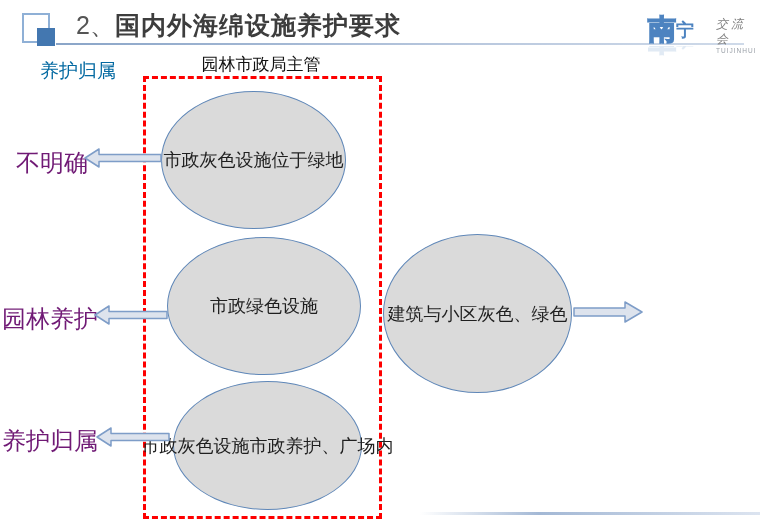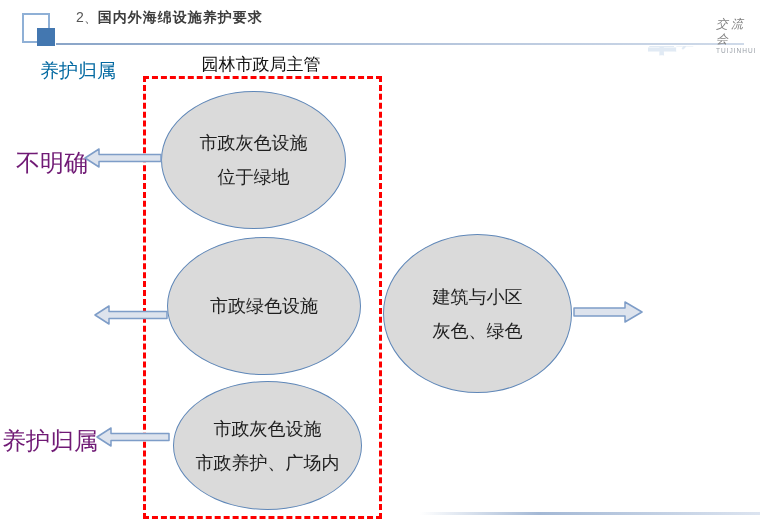--- a/index.html
+++ b/index.html
@@ -3,40 +3,40 @@
 <meta charset="utf-8">
 <style>
   html,body{margin:0;padding:0;}
   .slide{
     position:relative;width:760px;height:519px;background:#ffffff;overflow:hidden;
     font-family:"Liberation Sans", sans-serif;color:#1f1f1f;
   }
   
   .logo-outline{position:absolute;left:22px;top:13px;width:24px;height:26px;border:2px solid #8fb0d6;background:#fff;}
   .logo-solid{position:absolute;left:37px;top:28px;width:18px;height:18px;background:#4377b0;}
-  .title-row{position:absolute;left:76px;top:9px;font-size:14px;white-space:nowrap;}
+  .title-row{position:absolute;left:76px;top:9px;font-size:25px;white-space:nowrap;}
   .title-prefix{color:#555;font-weight:400;}
   .title-main{color:#3d3d3d;font-weight:bold;letter-spacing:1px;}
   .header-line{position:absolute;left:56px;top:43px;width:688px;height:2px;
     background:linear-gradient(to right,#8aa5c8,#b9c8de 60%,#cfdae9);}
   .brand{position:absolute;left:648px;top:11px;white-space:nowrap;}
   .brand-nan{font-size:28px;font-weight:bold;color:#cfe0f2;-webkit-text-stroke:1.6px #4d83c0;vertical-align:top;}
   .brand-ning{font-size:18px;font-weight:bold;color:#4d83c0;vertical-align:top;position:relative;top:7px;}
   .brand-right{position:absolute;left:716px;top:17px;line-height:1.25;}
   .brand-tagline{font-size:12px;color:#808080;letter-spacing:3px;font-style:italic;}
   .brand-sub{font-size:6.5px;color:#9aa0a8;letter-spacing:1px;}
   .brand-reflect{position:absolute;left:648px;top:46px;height:13px;overflow:hidden;
     transform:scaleY(-1);opacity:.16;white-space:nowrap;pointer-events:none;}
   
   .ownership-label{position:absolute;left:40px;top:58px;font-size:19px;font-weight:500;color:#0369a1;}
   .group-label{position:absolute;left:143px;top:53px;width:236px;text-align:center;font-size:17px;font-weight:500;color:#111;}
   .group-box{position:absolute;left:143px;top:76px;width:233px;height:437px;border:3px dashed #fe0000;z-index:1;}
   .node{
     position:absolute;border-radius:50%;background:#dadada;border:1.6px solid #5f87b8;
-    display:flex;flex-direction:column;align-items:center;justify-content:center;
+    display:flex;flex-direction:row;align-items:center;justify-content:center;
     font-size:18px;font-weight:500;color:#1f1f1f;line-height:34px;z-index:2;text-align:center;
   }
   .node span{white-space:nowrap;}
   .node-1{left:161px;top:91px;width:183px;height:136px;}
   .node-2{left:167px;top:237px;width:192px;height:136px;}
   .node-3{left:173px;top:381px;width:187px;height:127px;}
   .node-4{left:383px;top:234px;width:187px;height:157px;}
   .side-label{position:absolute;font-size:24px;font-weight:500;color:#701a75;white-space:nowrap;z-index:3;}
   .lbl-1{left:16px;top:147px;}
   .lbl-2{left:2px;top:303px;}
@@ -55,20 +55,23 @@
 
 <div class="slide">
 
   <div class="logo-outline"></div>
   <div class="logo-solid"></div>
   <div class="title-row">
     <span class="title-prefix">2、</span><span class="title-main">国内外海绵设施养护要求</span>
   </div>
   <div class="header-line"></div>
 
+  <div class="brand">
+    <span class="brand-nan">南</span><span class="brand-ning">宁</span>
+  </div>
   <div class="brand-right">
     <div class="brand-tagline">交流会</div>
     <div class="brand-sub">TUIJINHUI</div>
   </div>
   <div class="brand-reflect">
     <span class="brand-nan">南</span><span class="brand-ning">宁</span>
   </div>
 
   <div class="ownership-label">养护归属</div>
   <div class="group-label">园林市政局主管</div>
@@ -84,20 +87,21 @@
   <div class="node node-3">
     <span>市政灰色设施</span>
     <span>市政养护、广场内</span>
   </div>
   <div class="node node-4">
     <span>建筑与小区</span>
     <span>灰色、绿色</span>
   </div>
 
   <div class="side-label lbl-1">不明确</div>
+  <div class="side-label lbl-2">园林养护</div>
   <div class="side-label lbl-3">养护归属</div>
 
   <svg class="arrow arr-1" width="78" height="22" viewBox="0 0 78 22">
     <polygon points="1,11 15,2 15,7.5 77,7.5 77,14.5 15,14.5 15,20" fill="#dde3ed" stroke="#7e9dc8" stroke-width="1.5" stroke-linejoin="round"></polygon>
   </svg>
   <svg class="arrow arr-2" width="74" height="22" viewBox="0 0 74 22">
     <polygon points="1,11 15,2 15,7.5 73,7.5 73,14.5 15,14.5 15,20" fill="#dde3ed" stroke="#7e9dc8" stroke-width="1.5" stroke-linejoin="round"></polygon>
   </svg>
   <svg class="arrow arr-3" width="74" height="22" viewBox="0 0 74 22">
     <polygon points="1,11 15,2 15,7.5 73,7.5 73,14.5 15,14.5 15,20" fill="#dde3ed" stroke="#7e9dc8" stroke-width="1.5" stroke-linejoin="round"></polygon>

